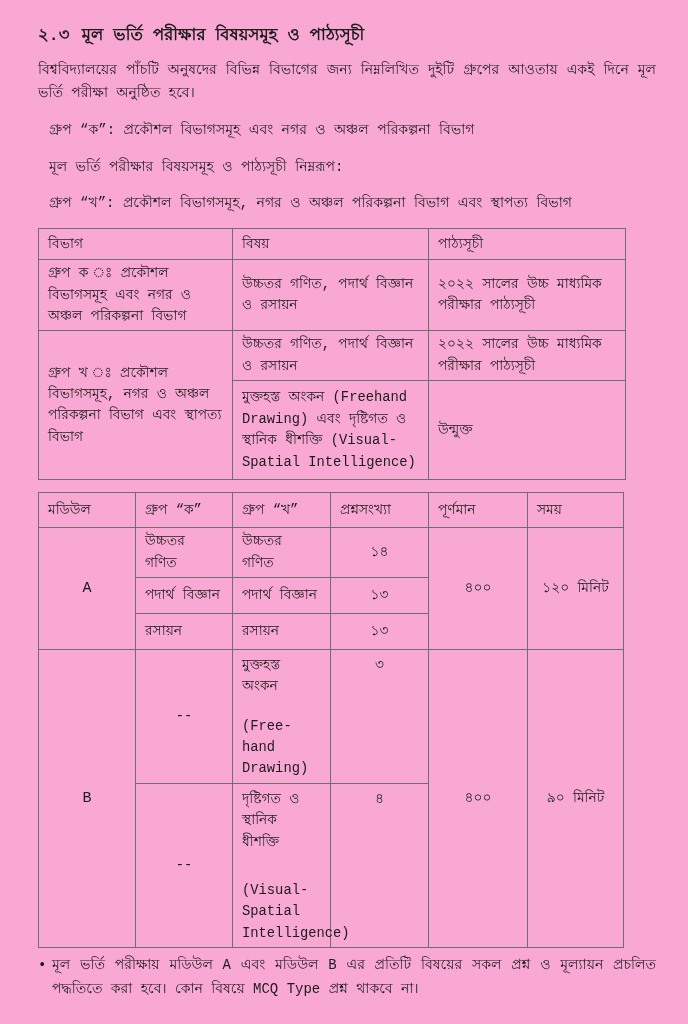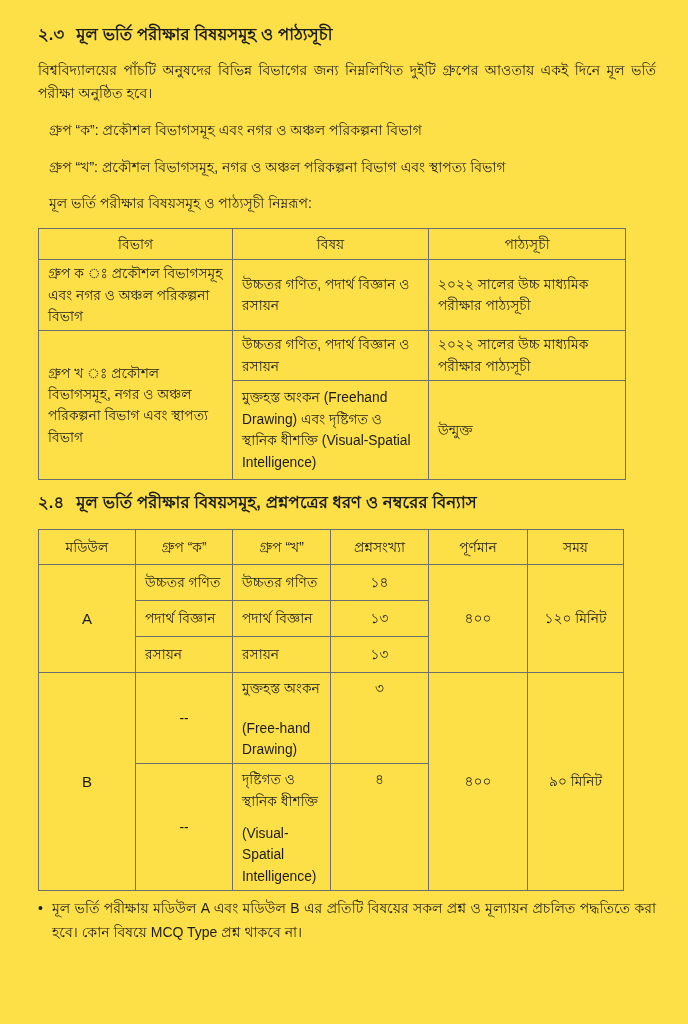--- a/index.html
+++ b/index.html
@@ -1,63 +1,63 @@
 <!DOCTYPE html>
 <html><head>
 <meta charset="utf-8">
 <style>
   html,body { margin:0; padding:0; background:#e8e8e8; }
   .page {
-    width:688px; height:1024px; margin:0 auto; background:#fde047;
+    width:688px; height:1024px; margin:0 auto; background:#f9a8d4;
     box-sizing:border-box; padding:12px 32px 16px 38px;
-    font-family:Liberation Sans, sans-serif;
+    font-family:Liberation Mono, monospace;
     color:#1c1c1c; font-size:14px; overflow:hidden;
   }
   .sec-heading { font-weight:bold; font-size:16.5px; margin:10px 0 4px 0; letter-spacing:0.1px; }
   .sec-heading .sec-num { margin-right:12px; }
   .para { line-height:1.65; margin:10px 0; text-align:justify; }
   .plain-line { line-height:1.6; margin:14px 11px; }
   table { border-collapse:collapse; table-layout:fixed; margin:12px 0 6px 0; }
   th, td { border:1px solid #6e6e6e; padding:3px 9px; line-height:1.55; font-size:13.8px; font-weight:normal; }
-  th { text-align:center; vertical-align:middle; }
+  th { text-align:left; vertical-align:middle; }
   td { vertical-align:middle; text-align:left; }
   .t1 { width:587px; }
   .t1 .hrow th { height:24px; }
   .t1 .r-ka td { height:52px; }
   .t1 .r-kha-1 td { height:40px; }
   .t1 .r-kha-2 td { height:92px; }
   .t2 { width:585px; }
   .t2 .hrow th { height:28px; }
   .t2 .a-row td { height:29px; }
   .t2 .b-row-1 .cell-top { height:66px; }
   .t2 .b-row-2 .cell-top { height:96px; }
   .t2 .num { text-align:center; }
   .t2 .mod-cell { text-align:center; font-size:15px; }
   .t2 .dash-cell { text-align:center; }
   .t2 .cell-top { vertical-align:top; padding-top:5px; }
-  .t2 .sub-en { margin-top:11px; }
+  .t2 .sub-en { margin-top:27px; }
   .t2 .sub-en-tight { margin-top:18px; }
   .notes-heading { font-weight:bold; font-size:14.5px; margin:34px 0 14px 0; }
   .bullet { display:flex; margin:0 0 13px 0; line-height:1.7; }
   .bullet .marker { width:14px; flex:0 0 14px; }
   .bullet .btxt { flex:1; text-align:justify; }
 </style>
 </head>
 <body>
 
 <div class="page">
 
   <div class="sec-heading">
     <span class="sec-num">২.৩</span><span>মূল ভর্তি পরীক্ষার বিষয়সমূহ ও পাঠ্যসূচী</span>
   </div>
 
   <p class="para">বিশ্ববিদ্যালয়ের পাঁচটি অনুষদের বিভিন্ন বিভাগের জন্য নিম্নলিখিত দুইটি গ্রুপের আওতায় একই দিনে মূল ভর্তি পরীক্ষা অনুষ্ঠিত হবে।</p>
   <p class="plain-line">গ্রুপ “ক”: প্রকৌশল বিভাগসমূহ এবং নগর ও অঞ্চল পরিকল্পনা বিভাগ</p>
+  <p class="plain-line">মূল ভর্তি পরীক্ষার বিষয়সমূহ ও পাঠ্যসূচী নিম্নরূপ:</p>
   <p class="plain-line">গ্রুপ “খ”: প্রকৌশল বিভাগসমূহ, নগর ও অঞ্চল পরিকল্পনা বিভাগ এবং স্থাপত্য বিভাগ</p>
-  <p class="plain-line">মূল ভর্তি পরীক্ষার বিষয়সমূহ ও পাঠ্যসূচী নিম্নরূপ:</p>
 
   <table class="t1">
     <colgroup>
         <col style="width:194px">
         <col style="width:196px">
         <col style="width:197px">
       </colgroup>
     <tbody>
         <tr class="hrow">
       <th>বিভাগ</th>
@@ -74,23 +74,20 @@
       <td>উচ্চতর গণিত, পদার্থ বিজ্ঞান ও রসায়ন</td>
       <td>২০২২ সালের উচ্চ মাধ্যমিক পরীক্ষার পাঠ্যসূচী</td>
     </tr>
     <tr class="r-kha-2">
       <td>মুক্তহস্ত অংকন (Freehand Drawing) এবং দৃষ্টিগত ও স্থানিক ধীশক্তি (Visual-Spatial Intelligence)</td>
       <td>উন্মুক্ত</td>
     </tr>
   </tbody>
     </table>
 
-  <div class="sec-heading">
-    <span class="sec-num">২.৪</span><span>মূল ভর্তি পরীক্ষার বিষয়সমূহ, প্রশ্নপত্রের ধরণ ও নম্বরের বিন্যাস</span>
-  </div>
 
 
   <table class="t2">
     <colgroup>
         <col style="width:97px">
         <col style="width:97px">
         <col style="width:98px">
         <col style="width:98px">
         <col style="width:99px">
         <col style="width:96px">

